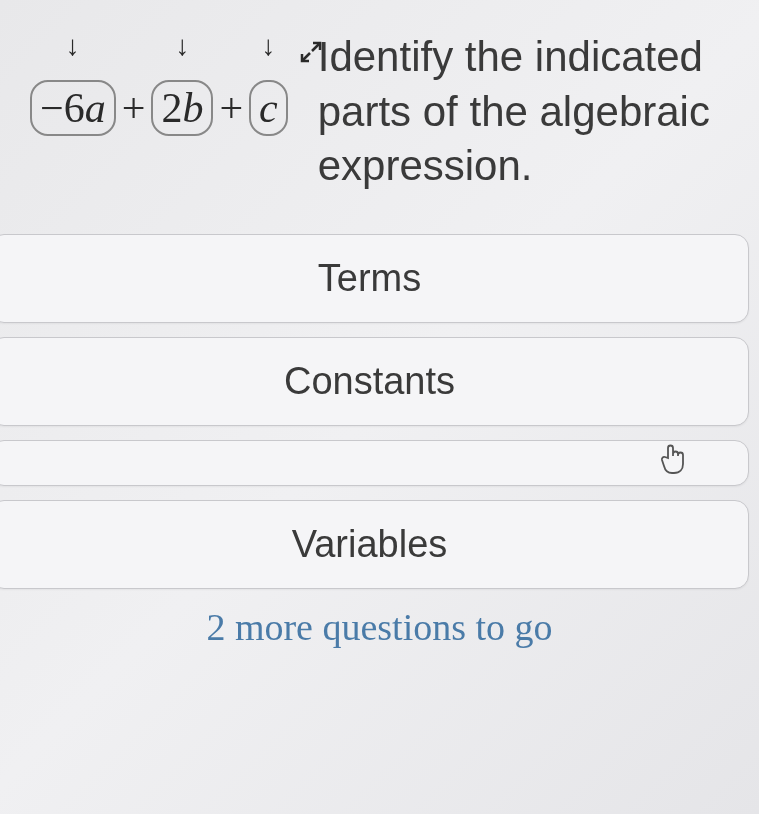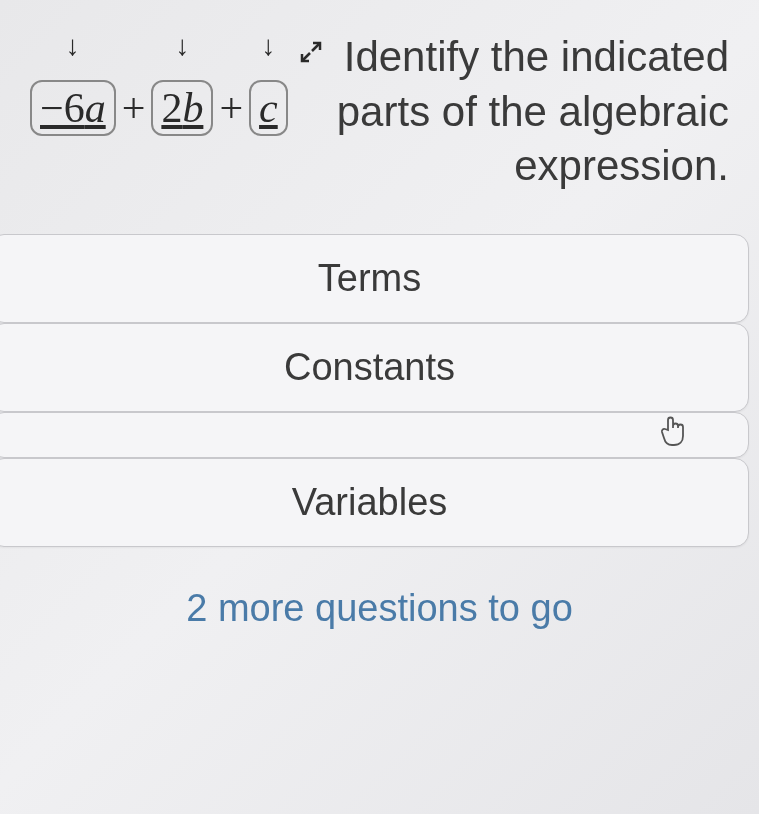--- a/index.html
+++ b/index.html
@@ -58,48 +58,48 @@
       position: absolute;
       top: -50px;
       left: 50%;
       transform: translateX(-50%);
       font-size: 28px;
       color: #2a2a2a;
     }
     
     .boxed {
       border: 2px solid #888;
-      border-radius: 12px;
+      border-radius: 18px;
       padding: 2px 8px;
       display: inline-block;
-      text-decoration: underline;
     }
     
     .operator {
       margin: 0 6px;
     }
     
     .italic {
       font-style: italic;
     }
     
     .prompt {
       flex: 1;
       font-size: 42px;
       color: #3a3a3a;
-      text-align: right;
+      text-align: left;
       line-height: 1.3;
       font-family: -apple-system, 'Segoe UI', sans-serif;
       font-weight: 400;
       padding-top: 10px;
     }
     
     .options {
       display: flex;
       flex-direction: column;
+      gap: 14px;
       padding: 0;
     }
     
     .option-btn {
       background: #f5f5f7;
       border: 1px solid #c8c8cc;
       border-radius: 14px;
       padding: 22px 20px;
       font-size: 38px;
       font-family: -apple-system, 'Segoe UI', sans-serif;
@@ -119,22 +119,22 @@
       transform: translateY(-50%);
       font-size: 32px;
       color: #555;
       pointer-events: none;
     }
     
     .footer-text {
       text-align: center;
       font-size: 38px;
       color: #4a7ba8;
-      font-family: Liberation Sans, sans-serif;
-      margin-top: 40px;
+      font-family: Liberation Serif, serif;
+      margin-top: 16px;
       font-weight: 400;
     }
   </style>
 </head>
 <body>
 
 <div class="top-section">
   <div class="expression-area">
     <span class="expand-icon">
       <svg width="24" height="24" viewBox="0 0 24 24" fill="none" stroke="#2a2a2a" stroke-width="2.5">

